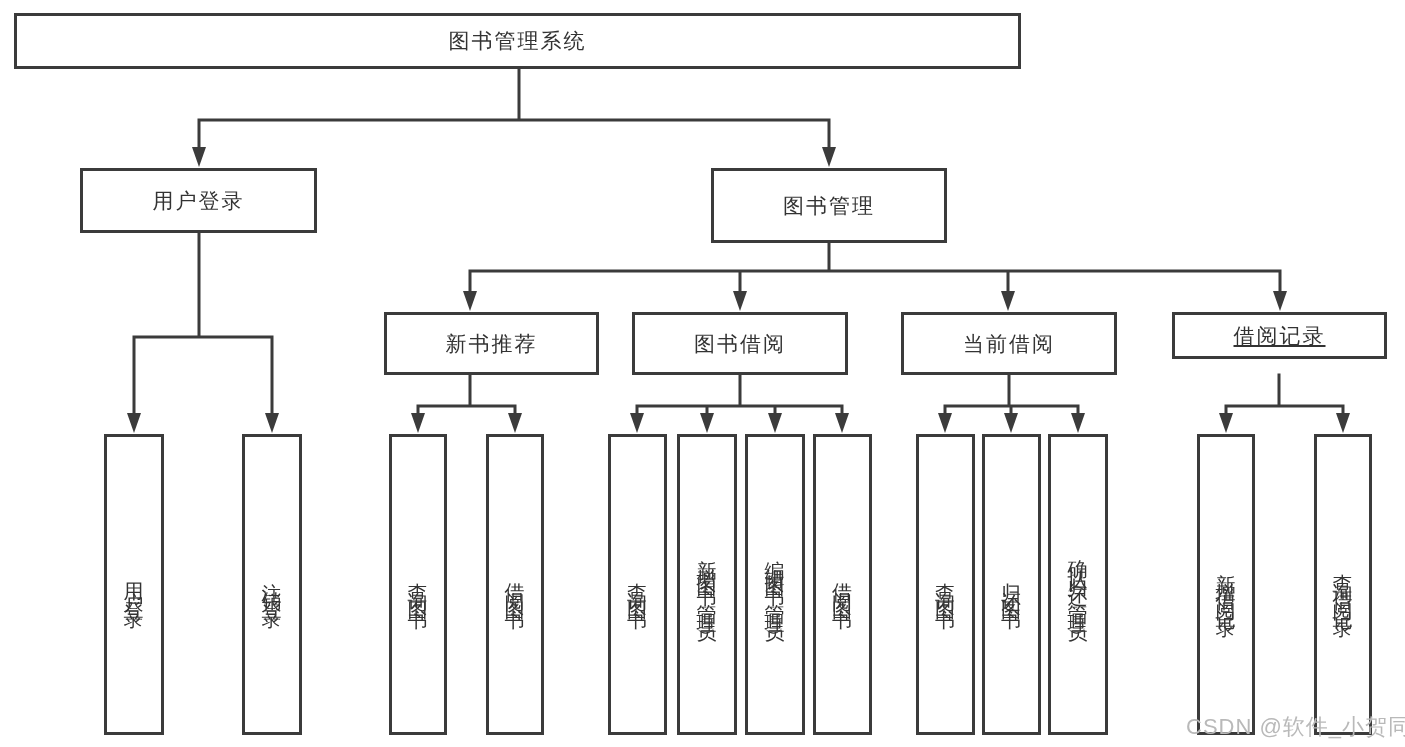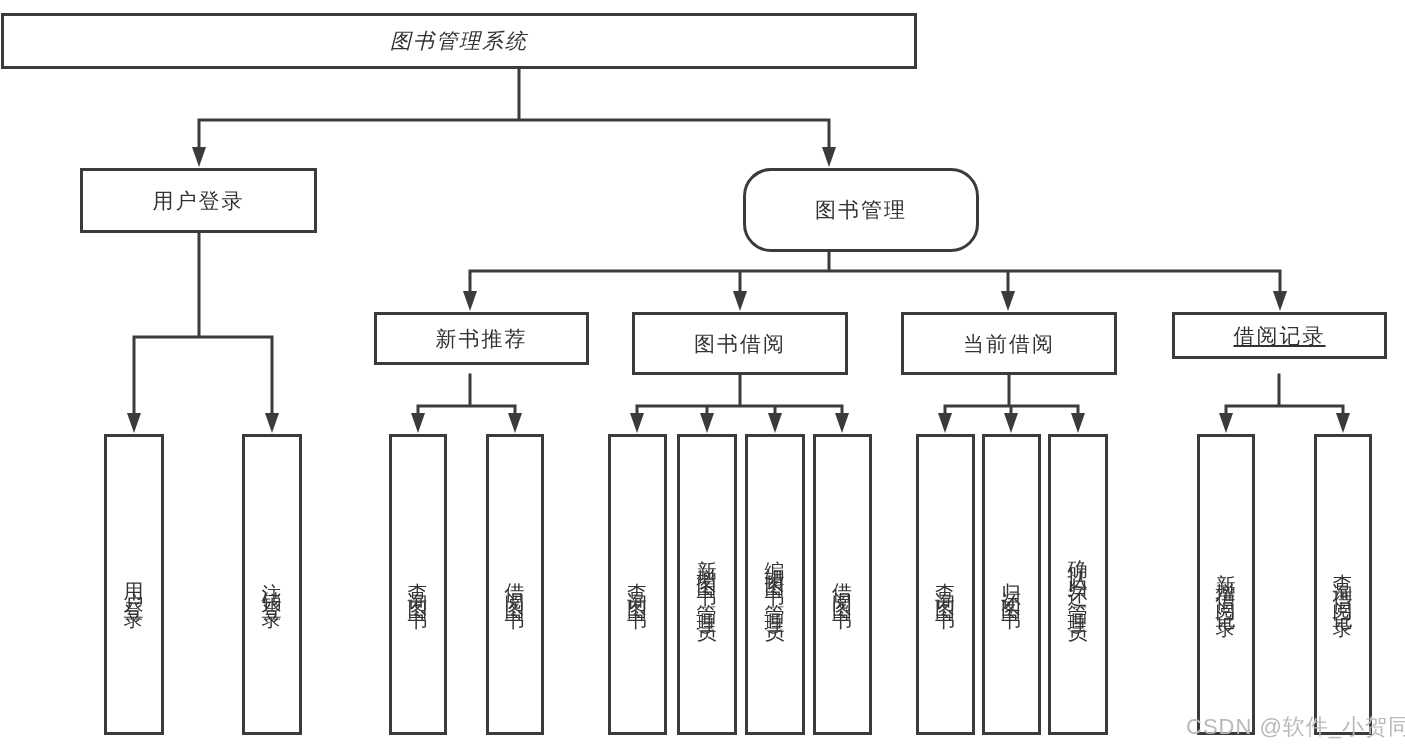--- a/index.html
+++ b/index.html
@@ -102,32 +102,32 @@
       <polygon points="768,413 782,413 775,433"></polygon>
       <polygon points="835,413 849,413 842,433"></polygon>
       <polygon points="938,413 952,413 945,433"></polygon>
       <polygon points="1004,413 1018,413 1011,433"></polygon>
       <polygon points="1071,413 1085,413 1078,433"></polygon>
       <polygon points="1219,413 1233,413 1226,433"></polygon>
       <polygon points="1336,413 1350,413 1343,433"></polygon>
     </g>
   </svg>
 
-  <div class="box" style="left:1px; top:13px; width:916px; height:56px;font-style:italic;">
+  <div class="box" style="left:14px; top:13px; width:1007px; height:56px;">
     <span>图书管理系统</span>
   </div>
 
   <div class="box" style="left:80px; top:168px; width:237px; height:65px;">
     <span>用户登录</span>
   </div>
-  <div class="box" style="left:743px; top:168px; width:236px; height:84px;border-radius:28px;">
+  <div class="box" style="left:711px; top:168px; width:236px; height:75px;">
     <span>图书管理</span>
   </div>
 
-  <div class="box" style="left:374px; top:312px; width:215px; height:53px;">
+  <div class="box" style="left:384px; top:312px; width:215px; height:63px;">
     <span>新书推荐</span>
   </div>
   <div class="box" style="left:632px; top:312px; width:216px; height:63px;align-items:center;">
     <span>图书借阅</span>
   </div>
   <div class="box" style="left:901px; top:312px; width:216px; height:63px;text-align:right;">
     <span>当前借阅</span>
   </div>
   <div class="box" style="left:1172px; top:312px; width:215px; height:47px;text-decoration:underline;">
     <span>借阅记录</span>

